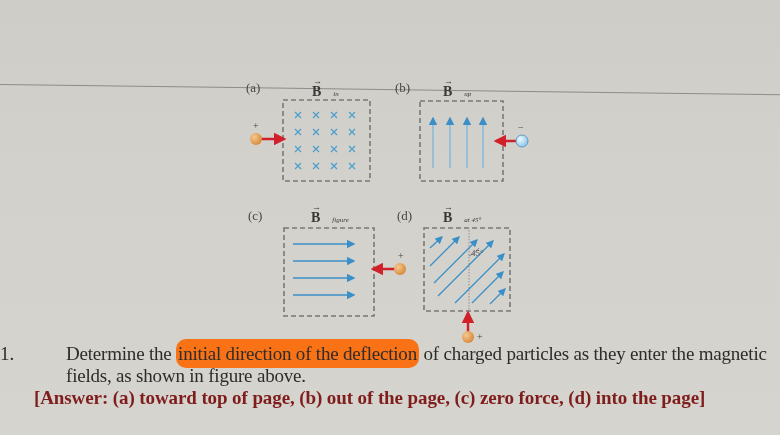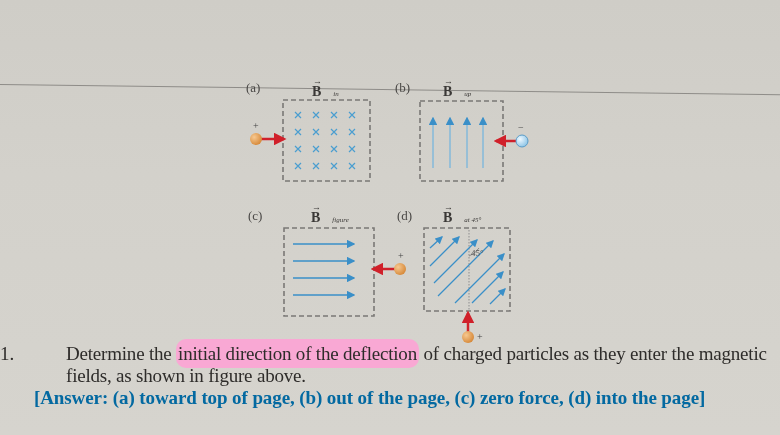--- a/index.html
+++ b/index.html
@@ -14,22 +14,22 @@
     background:#8e8c88; transform: rotate(0.75deg); transform-origin: 0 0;
   }
   .figure { position:absolute; left:0; top:0; width:780px; height:345px; }
   .panel-label { position:absolute; font-size:13px; color:#4a4846; }
   .field-label { position:absolute; font-size:14px; font-weight:bold; color:#3a3836; }
   .field-label .sub { font-size:7px; font-style:italic; font-weight:normal;padding-left:12px; }
   .field-label .vec { position:absolute; left:1px; top:-8px; font-size:9px; }
   svg.diagram { position:absolute; left:0; top:0; }
   .q-num { position:absolute; left:0; top:343px; font-size:19px; }
   .q-text { position:absolute; left:66px; top:343px; width:710px; font-size:19px; line-height:22px; letter-spacing:-0.2px; }
-  .hl { background:#f9a8d4; border-radius:10px; padding:4px 2px; }
-  .answer { position:absolute; left:34px; top:387px; font-size:19px; font-weight:bold; letter-spacing:-0.1px; color:#0369a1; }
+  .hl { background:#f97316; border-radius:10px; padding:4px 2px; }
+  .answer { position:absolute; left:34px; top:387px; font-size:19px; font-weight:bold; letter-spacing:-0.1px; color:#7f1d1d; }
 </style>
 </head>
 <body>
 
 <div class="page-edge"></div>
 
 <div class="figure">
 
   <span class="panel-label" style="left:246px;top:80px;">(a)</span>
   <span class="panel-label" style="left:395px;top:80px;">(b)</span>

